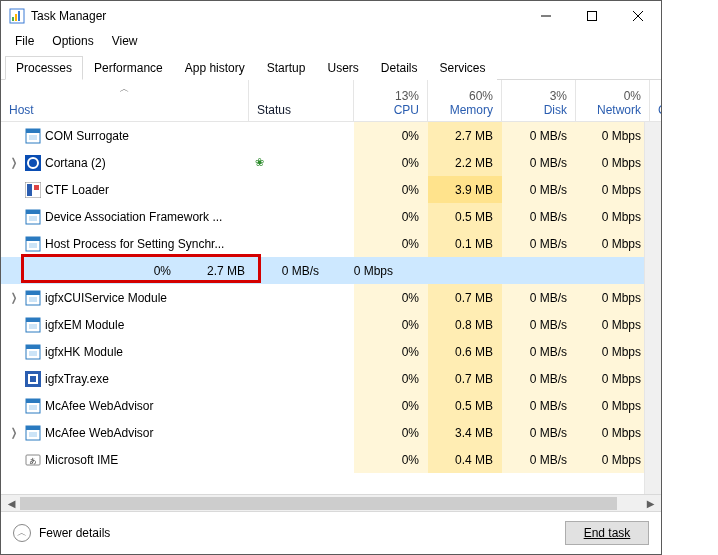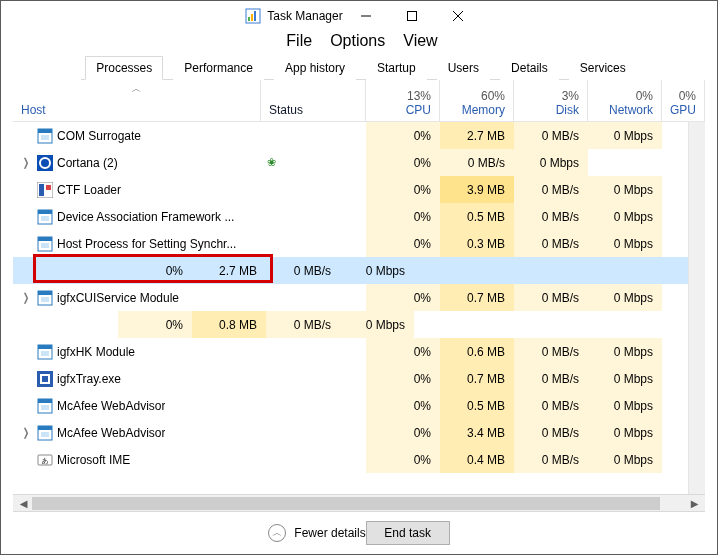--- a/index.html
+++ b/index.html
@@ -4,28 +4,27 @@
 <style>
   * { box-sizing: border-box; }
   html, body { margin:0; padding:0; }
   body {
     font-family: "Segoe UI", Tahoma, sans-serif;
     font-size: 12px;
     color: #000;
     background: #fff;
   }
   .window {
-    width: 718px;
+    width: 662px;
     height: 555px;
     border: 1px solid #5a5a5a;
     background: #fff;
     display: flex;
     flex-direction: column;
     overflow: hidden;
-    align-items: center;
   }
   
   .titlebar {
     height: 30px;
     display: flex;
     align-items: center;
     padding-left: 8px;
   }
   .titlebar .app-icon {
     width:16px; height:16px; margin-right:6px;
@@ -37,28 +36,28 @@
     width:46px; height:30px; display:flex; align-items:center; justify-content:center;
     font-size:13px; color:#000;
   }
   
   .menubar {
     height: 20px;
     display:flex; align-items:center;
     padding-left:6px;
     gap: 2px;
   }
-  .menu-item { padding: 2px 8px; font-size:16px; }
+  .menu-item { padding: 2px 8px; font-size:12px; }
   
   .tabs {
     display:flex;
     border-bottom:1px solid #d9d9d9;
     padding-left:4px;
     padding-top:4px;
-    gap: 10px;
+    gap: 0;
   }
   .tab {
     padding: 4px 10px;
     font-size:12px;
     border:1px solid transparent;
     border-bottom:none;
     position:relative;
     top:1px;
     background:#fff;
   }
@@ -148,20 +147,21 @@
     display:flex; align-items:center; gap:8px; font-size:12px; color:#000;
   }
   .fewer .circ {
     width:18px; height:18px; border:1px solid #888; border-radius:50%;
     display:flex; align-items:center; justify-content:center; font-size:10px; color:#555;
   }
   .end-btn {
     min-width:84px; height:24px; border:1px solid #adadad; background:#e1e1e1;
     font-size:12px; font-family:inherit;
     padding:0 12px;
+    text-decoration:underline;
   }
   .leaf-icon { color:#2a8a2a; font-size:11px; }
   .vscroll-gutter { width:17px; background:#f0f0f0; border-left:1px solid #e5e5e5;}
   .body-flex { display:flex; flex:1; overflow:hidden;}
 </style>
 </head>
 <body>
 
 <div class="window">
 
@@ -271,20 +271,21 @@
                   <rect width="16" height="16" fill="#0a4db3"></rect>
                   <circle cx="8" cy="8" r="5" fill="none" stroke="#fff" stroke-width="2"></circle>
                 </svg>
               </span>
               <span class="proc-label">Cortana (2)</span>
             </div>
             <div class="cell status">
               <span class="leaf-icon">❀</span>
             </div>
             <div class="cell num bg-cpu">0%</div>
+            <div class="cell num bg-mem">2.2 MB</div>
             <div class="cell num bg-disk">0 MB/s</div>
             <div class="cell num bg-net">0 Mbps</div>
             <div class="cell" style="flex:1"></div>
           </div>
           <div class="row">
             <div class="cell name">
               <span class="expando" style="transform: scaleX(0.7); color: rgb(122, 122, 122);"></span>
               <span class="proc-icon">
                 <svg width="16" height="16">
                   <rect width="16" height="16" fill="#fff" stroke="#888"></rect>
@@ -327,21 +328,21 @@
                 <svg width="16" height="16">
                   <rect x="1" y="1" width="14" height="14" fill="#fff" stroke="#2a7ac0"></rect>
                   <rect x="1" y="1" width="14" height="4" fill="#2a7ac0"></rect>
                   <rect x="4" y="7" width="8" height="5" fill="#cce4f7"></rect>
                 </svg>
               </span>
               <span class="proc-label">Host Process for Setting Synchr...</span>
             </div>
             <div class="cell status"></div>
             <div class="cell num bg-cpu">0%</div>
-            <div class="cell num bg-mem">0.3 MB</div>
+            <div class="cell num bg-mem">0.1 MB</div>
             <div class="cell num bg-disk">0 MB/s</div>
             <div class="cell num bg-net">0 Mbps</div>
             <div class="cell" style="flex:1"></div>
           </div>
           <div class="row selected">
             <div class="cell status"></div>
             <div class="cell num bg-cpu">0%</div>
             <div class="cell num bg-mem">2.7 MB</div>
             <div class="cell num bg-disk">0 MB/s</div>
             <div class="cell num bg-net">0 Mbps</div>
@@ -360,20 +361,31 @@
               <span class="proc-label">igfxCUIService Module</span>
             </div>
             <div class="cell status"></div>
             <div class="cell num bg-cpu">0%</div>
             <div class="cell num bg-mem">0.7 MB</div>
             <div class="cell num bg-disk">0 MB/s</div>
             <div class="cell num bg-net">0 Mbps</div>
             <div class="cell" style="flex:1"></div>
           </div>
           <div class="row">
+            <div class="cell name">
+              <span class="expando" style="transform: scaleX(0.7); color: rgb(122, 122, 122);"></span>
+              <span class="proc-icon">
+                <svg width="16" height="16">
+                  <rect x="1" y="1" width="14" height="14" fill="#fff" stroke="#2a7ac0"></rect>
+                  <rect x="1" y="1" width="14" height="4" fill="#2a7ac0"></rect>
+                  <rect x="4" y="7" width="8" height="5" fill="#cce4f7"></rect>
+                </svg>
+              </span>
+              <span class="proc-label">igfxEM Module</span>
+            </div>
             <div class="cell status"></div>
             <div class="cell num bg-cpu">0%</div>
             <div class="cell num bg-mem">0.8 MB</div>
             <div class="cell num bg-disk">0 MB/s</div>
             <div class="cell num bg-net">0 Mbps</div>
             <div class="cell" style="flex:1"></div>
           </div>
           <div class="row">
             <div class="cell name">
               <span class="expando" style="transform: scaleX(0.7); color: rgb(122, 122, 122);"></span>

